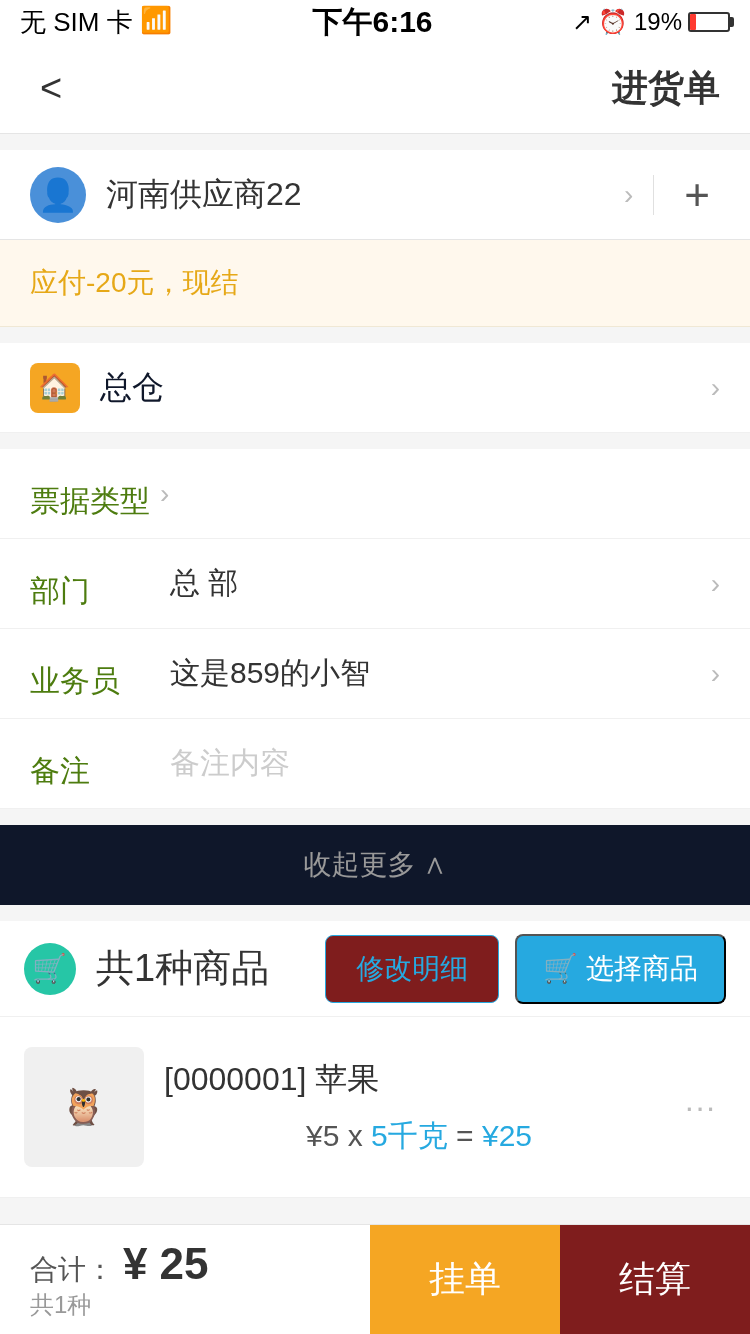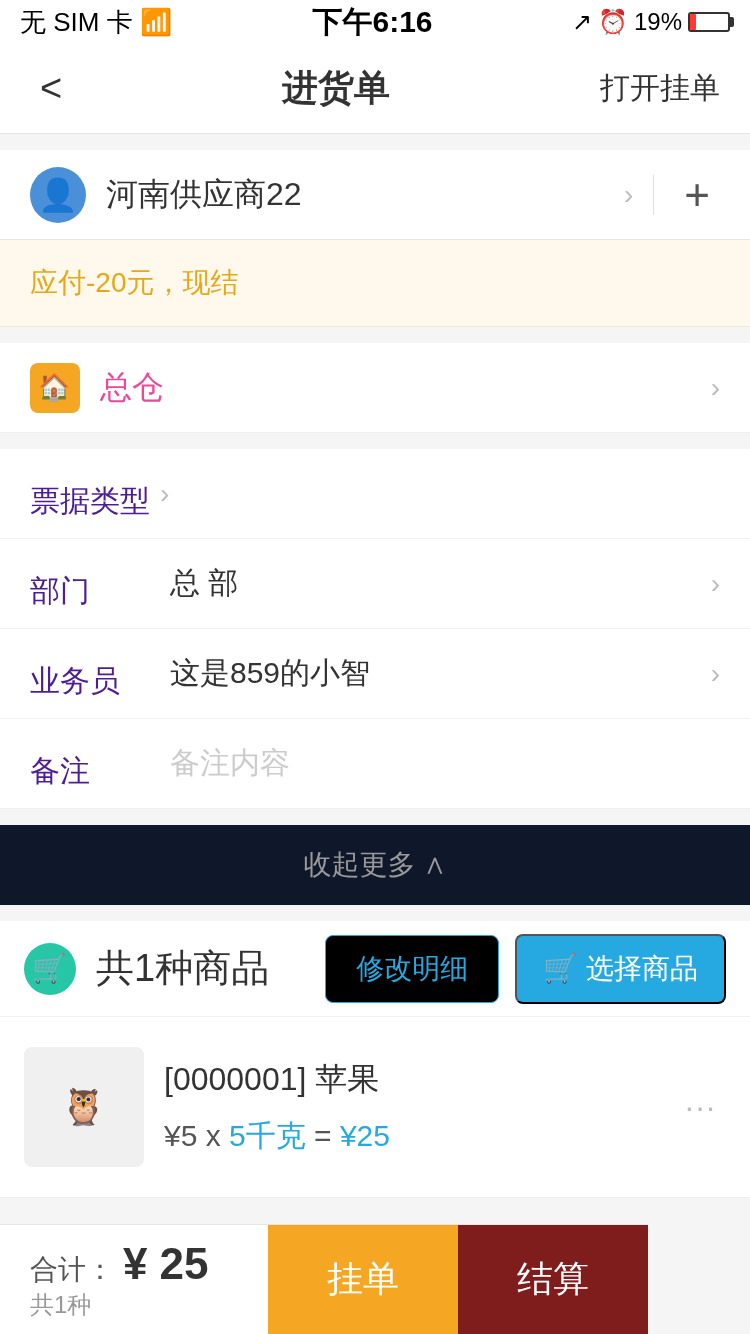--- a/index.html
+++ b/index.html
@@ -17,21 +17,21 @@
     .status-bar {
       background: #fff;
       height: 44px;
       display: flex;
       align-items: center;
       justify-content: space-between;
       padding: 0 20px;
       font-size: 28px;
       font-weight: 500;
     }
-    .status-left { display: flex; align-items: center; gap: 8px; font-size: 26px; }
+    .status-left { display: flex; gap: 8px; font-size: 26px; }
     .status-center { font-size: 30px; font-weight: 600; }
     .status-right { display: flex; align-items: center; gap: 6px; font-size: 24px; }
     .battery-icon {
       width: 42px; height: 20px; border: 2px solid #333; border-radius: 3px; position: relative;
       display: inline-flex; align-items: center;
     }
     .battery-icon::after {
       content: ''; position: absolute; right: -6px; top: 50%; transform: translateY(-50%);
       width: 4px; height: 10px; background: #333; border-radius: 0 2px 2px 0;
     }
@@ -114,21 +114,21 @@
     .form-row {
       display: flex;
       align-items: center;
       padding: 0 30px;
       height: 90px;
       background: #fff;
       border-bottom: 1px solid #f0f0f0;
     }
     .form-label {
       font-size: 30px;
-      color: #4c1d95;
+      color: #4d7c0f;
       min-width: 120px;
       margin-top: 16px;
     }
     .form-value {
       flex: 1;
       font-size: 30px;
       color: #333;
       padding-left: 20px;
     }
     .form-placeholder {
@@ -147,21 +147,21 @@
     .warehouse-icon {
       width: 50px; height: 50px; border-radius: 8px;
       background: #f5a623;
       display: flex; align-items: center; justify-content: center;
       margin-right: 20px;
       font-size: 26px;
     }
     .warehouse-name {
       flex: 1;
       font-size: 32px;
-      color: #ec4899;
+      color: #0f172a;
     }
 
     
     .collapse-row {
       background: #0f172a;
       display: flex;
       align-items: center;
       justify-content: center;
       height: 80px;
       color: #999;
@@ -183,21 +183,21 @@
       background: #26c6a6;
       display: flex; align-items: center; justify-content: center;
       margin-right: 20px;
     }
     .product-count-text {
       flex: 1; font-size: 38px; color: #333;
     }
     .btn-edit {
       border: 1.5px solid #26a9e0;
       color: #26a9e0;
-      background: #000000;
+      background: #7f1d1d;
       padding: 14px 30px;
       border-radius: 8px;
       font-size: 28px;
       margin-right: 16px;
     }
     .btn-select {
       background: #26a9e0;
       color: #fff;
       padding: 14px 26px;
       border-radius: 8px;
@@ -229,33 +229,34 @@
       flex: 1;
     }
     .product-name {
       font-size: 32px;
       color: #333;
       margin-bottom: 14px;
     }
     .product-price {
       font-size: 30px;
       color: #555;
+      text-align: center;
     }
     .price-highlight {
       color: #26a9e0;
     }
     .product-more {
       color: #bbb; font-size: 32px; padding: 0 10px;
     }
 
     
     .bottom-bar {
       position: fixed;
       bottom: 0; left: 0; right: 0;
-      width: 648px;
+      width: 750px;
       height: 110px;
       background: #fff;
       display: flex;
       align-items: center;
       border-top: 1px solid #e5e5e5;
     }
     .total-section {
       flex: 1;
       padding: 0 30px;
     }
@@ -303,21 +304,20 @@
       <span>19%</span>
       <div class="battery-icon">
         <div class="battery-fill"></div>
       </div>
     </div>
   </div>
 
   <div class="nav-bar">
     <div class="nav-back">&lt;</div>
     <div class="nav-title">进货单</div>
-    <div class="nav-action">打开挂单</div>
   </div>
 
   <div class="spacer"></div>
 
   <div class="section">
     <div class="supplier-row">
       <div class="supplier-avatar">
         <span style="font-size:32px; color:#fff;">👤</span>
       </div>
       <div class="supplier-name">河南供应商22</div>

